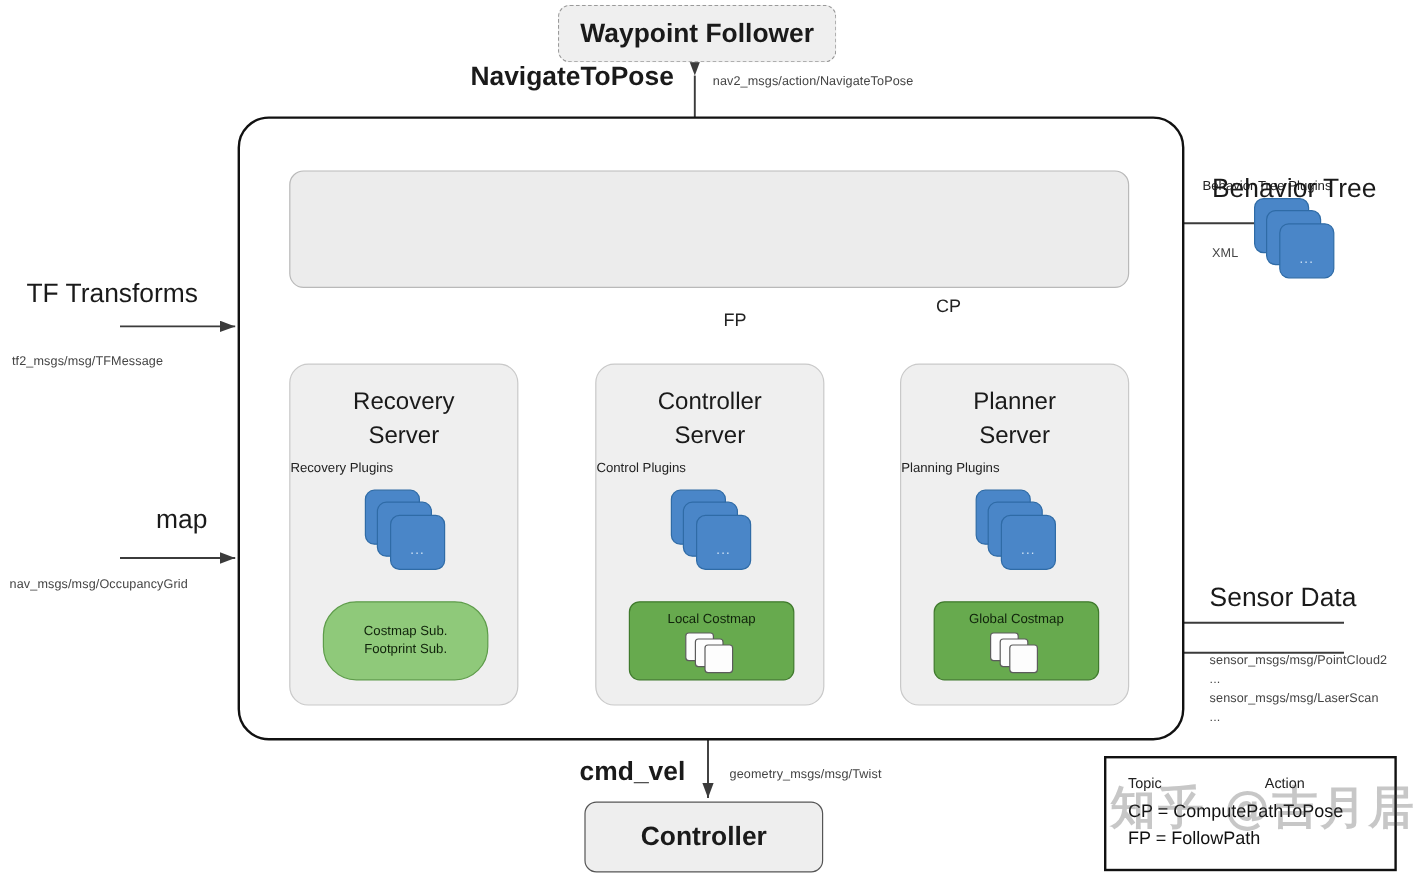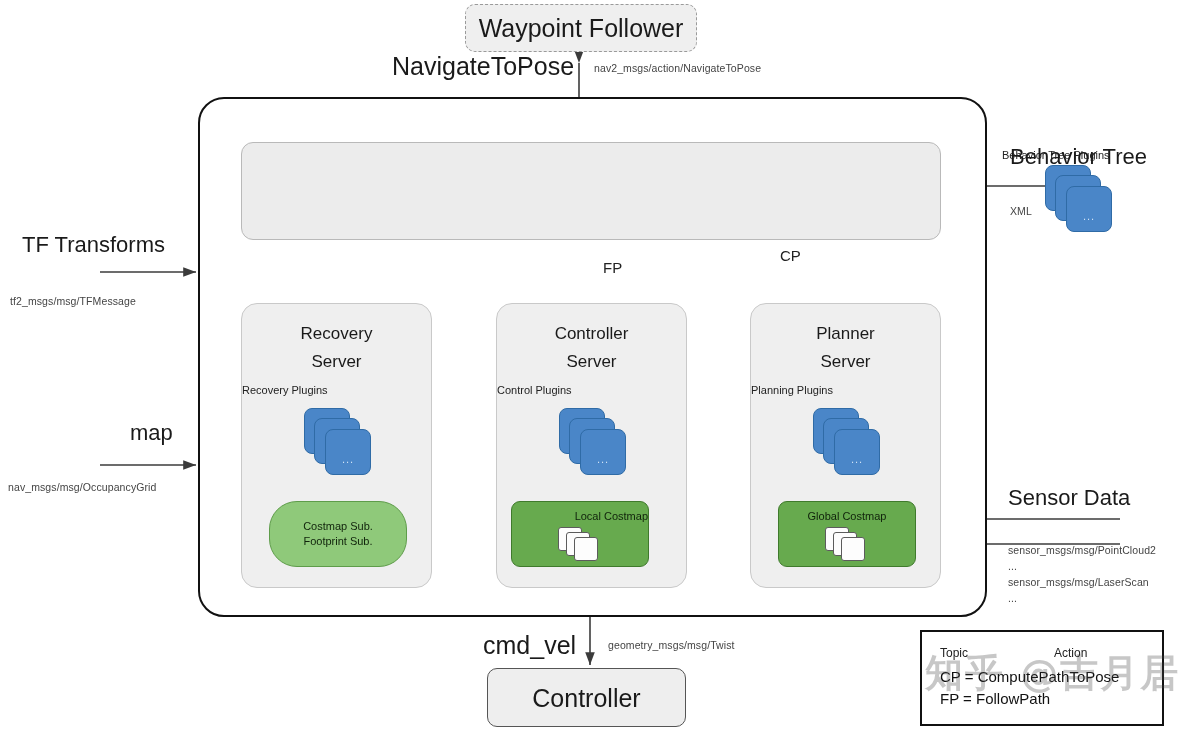--- a/index.html
+++ b/index.html
@@ -20,22 +20,22 @@
     border:2.5px solid #111;border-radius:26px;background:#ffffff;
   }
   .panel{
     border:1.2px solid #c9c9c9;border-radius:16px;background:#efefef;
   }
   .bt-panel{
     border:1.2px solid #b9b9b9;border-radius:12px;background:#ececec;
   }
 
   
-  .t-big{font-size:25px;font-weight:400;line-height:1.12;}
-  .t-srv{font-size:17px;font-weight:400;line-height:1.14;text-align:center;}
+  .t-big{font-size:22px;font-weight:700;line-height:1.12;}
+  .t-srv{font-size:20px;font-weight:400;line-height:1.14;text-align:center;}
   .t-side{font-size:22px;font-weight:400;}
   .t-small{font-size:10.5px;color:#444;letter-spacing:.1px;}
   .t-mid{font-size:12px;color:#222;}
   .t-plug{font-size:11px;color:#222;text-align:left;}
   .t-arrowlbl{font-size:15px;color:#222;}
 
   
   .stack{position:relative;width:66px;height:66px;}
   .stack .card{
     position:absolute;width:44px;height:44px;border-radius:8px;
@@ -177,21 +177,21 @@
   <div class="abs t-srv" style="left:0;right:0;top:20px;">Controller</div>
   <div class="abs t-srv" style="left:0;right:0;top:48px;">Server</div>
   <div class="abs t-plug" style="left:0;right:0;top:80px;">Control Plugins</div>
   <div class="abs stack" style="left:62px;top:104px;">
     <div class="card c1"></div>
     <div class="card c2"></div>
     <div class="card c3">
       <span class="dots">...</span>
     </div>
   </div>
-  <div class="abs green-box" style="left:14px;top:197px;width:136px;height:64px;align-items:flex-end;">
+  <div class="abs green-box" style="left:27px;top:197px;width:136px;height:64px;">
     <span class="lbl">Local Costmap</span>
     <div class="wstack">
       <div class="wc w1"></div>
         <div class="wc w2"></div>
         <div class="wc w3"></div>
     </div>
   </div>
 </div>
 
 <div class="abs panel" style="left:750px;top:303px;width:189px;height:283px;">

